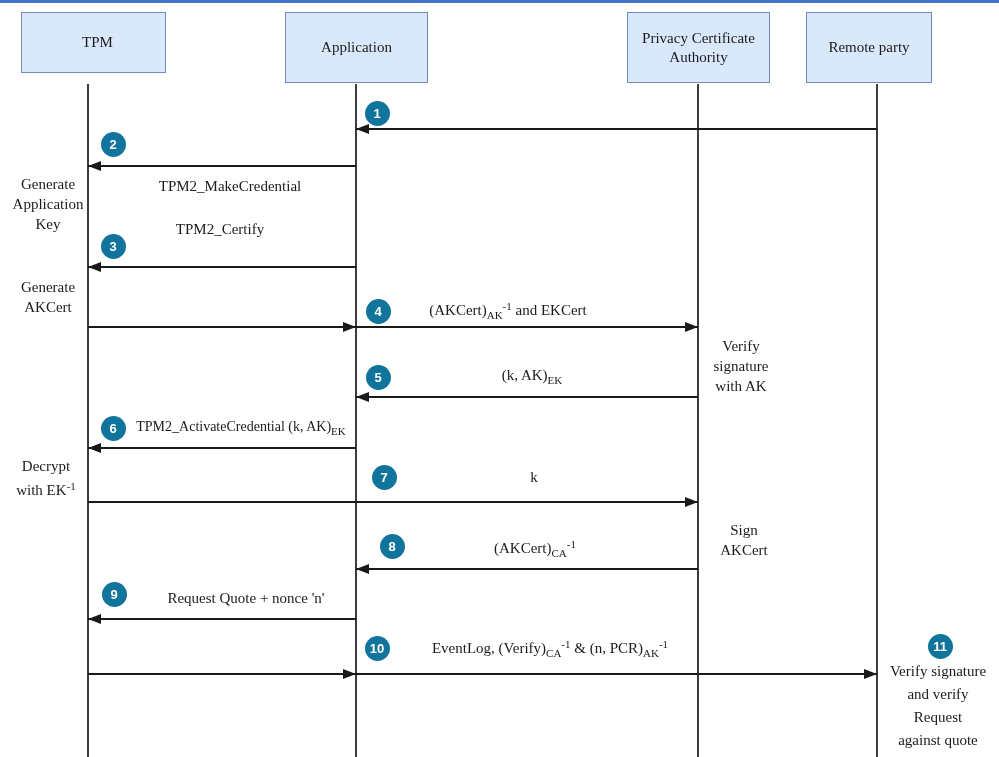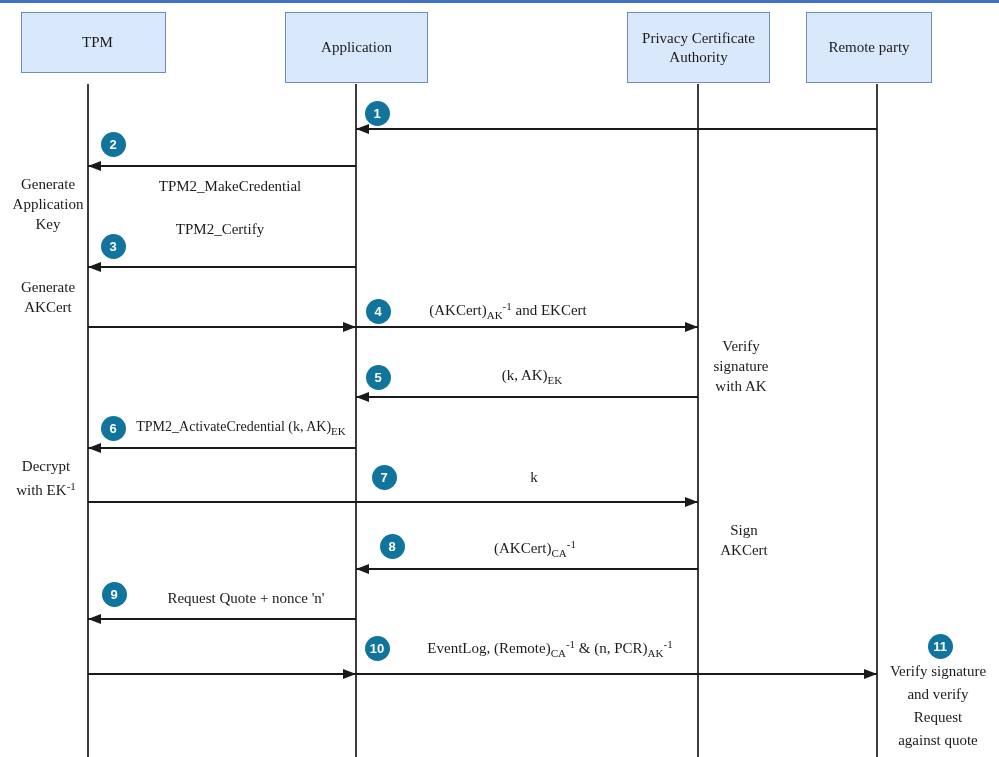--- a/index.html
+++ b/index.html
@@ -127,21 +127,21 @@
     <div class="msg-label" style="left: 535px; top: 534px;"><span>(AKCert)</span><span class="sub">CA</span><span class="sup">-1</span></div>
     <div class="msg-line" style="left: 88px; top: 618px; width: 268px;"></div>
     <div class="arrowhead left" style="top: 614px; left: 88px;"></div>
     <div class="badge" style="left: 101.5px; top: 581.5px;">9</div>
     <div class="msg-label" style="left: 246px; top: 582px; margin-top: 6px;"><span>Request Quote + nonce 'n'</span></div>
     <div class="msg-line" style="left: 88px; top: 673px; width: 268px;"></div>
     <div class="arrowhead right" style="top: 669px; left: 343px;"></div>
     <div class="msg-line" style="left: 356px; top: 673px; width: 521px;"></div>
     <div class="arrowhead right" style="top: 669px; left: 864px;"></div>
     <div class="badge" style="left: 364.5px; top: 635.5px;">10</div>
-    <div class="msg-label" style="left: 550px; top: 634px;"><span>EventLog, (Remote)</span><span class="sub">CA</span><span class="sup">-1</span><span> &amp; (n, PCR)</span><span class="sub">AK</span><span class="sup">-1</span></div>
+    <div class="msg-label" style="left: 550px; top: 634px;"><span>EventLog, (Verify)</span><span class="sub">CA</span><span class="sup">-1</span><span> &amp; (n, PCR)</span><span class="sub">AK</span><span class="sup">-1</span></div>
     <div class="note" style="left: 48px; top: 174px; line-height: 20px;">
       <div class="line"><span>Generate</span></div>
       <div class="line"><span>Application</span></div>
       <div class="line"><span>Key</span></div>
     </div>
     <div class="note" style="left: 48px; top: 277px; line-height: 20px;">
       <div class="line"><span>Generate</span></div>
       <div class="line"><span>AKCert</span></div>
     </div>
     <div class="note" style="left: 741px; top: 336px; line-height: 20px;">

